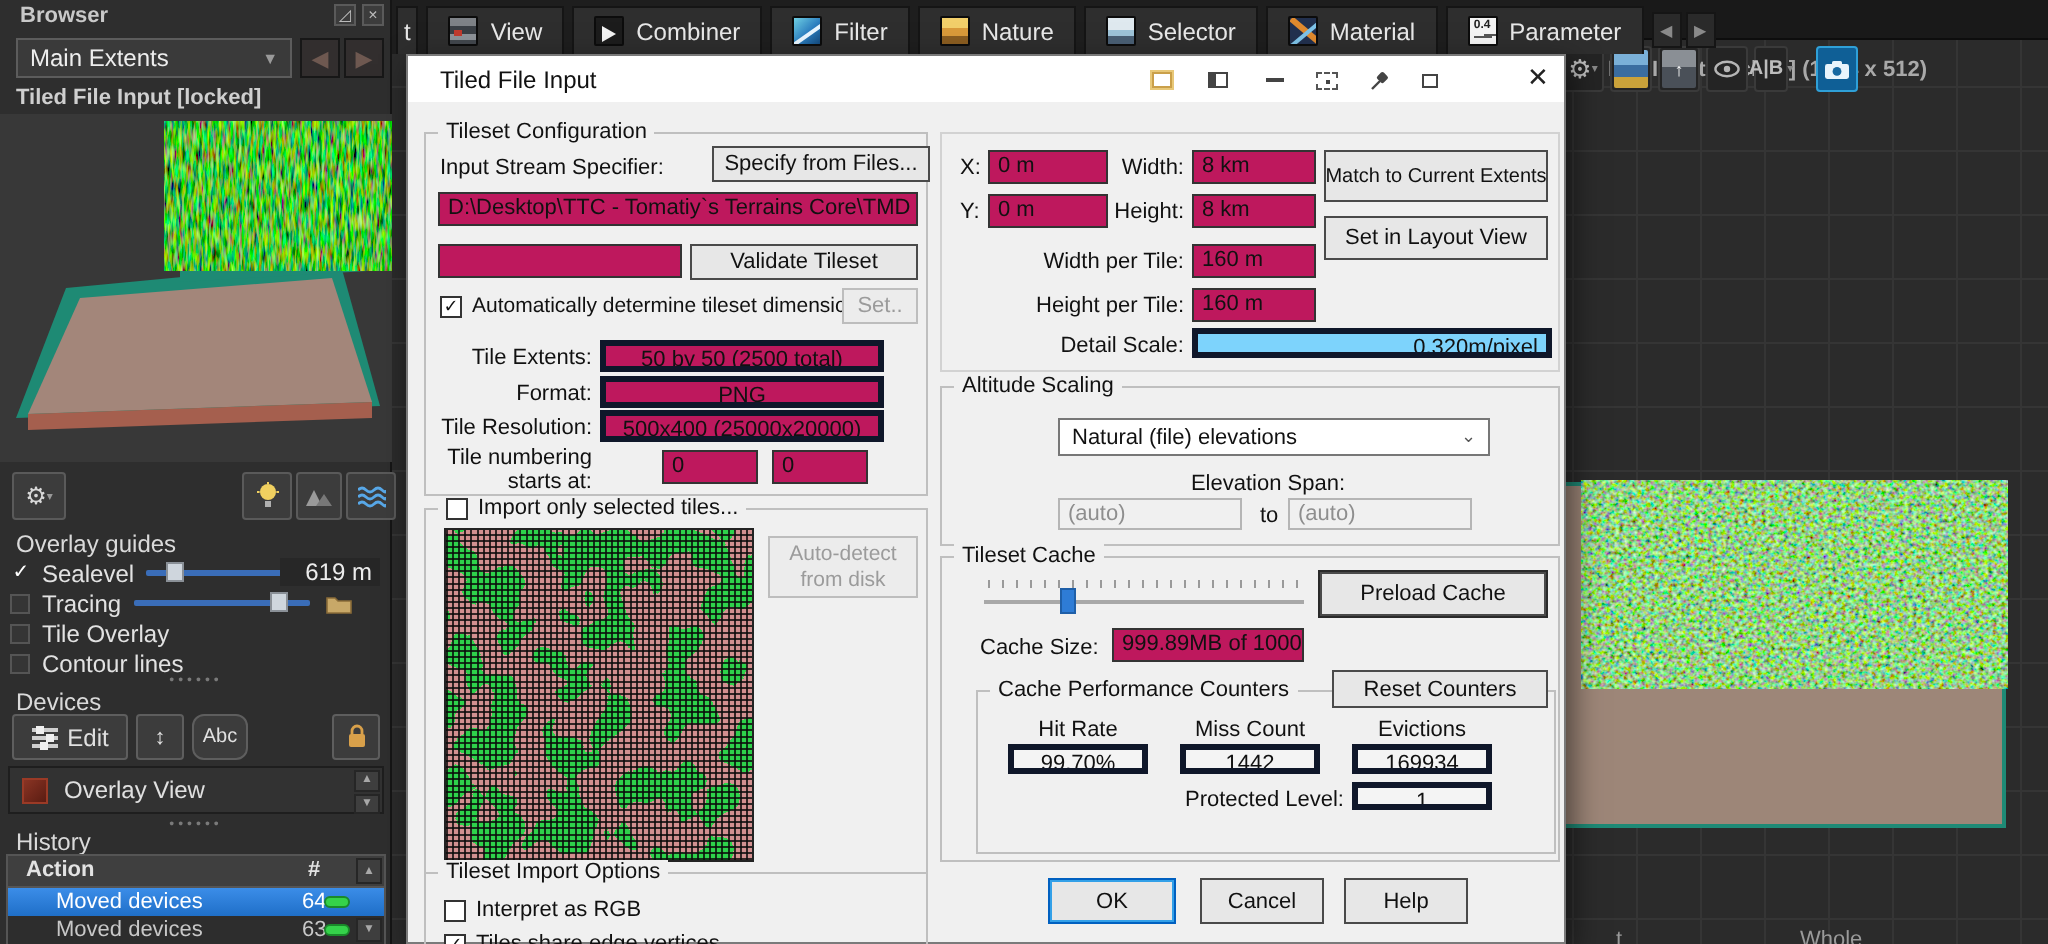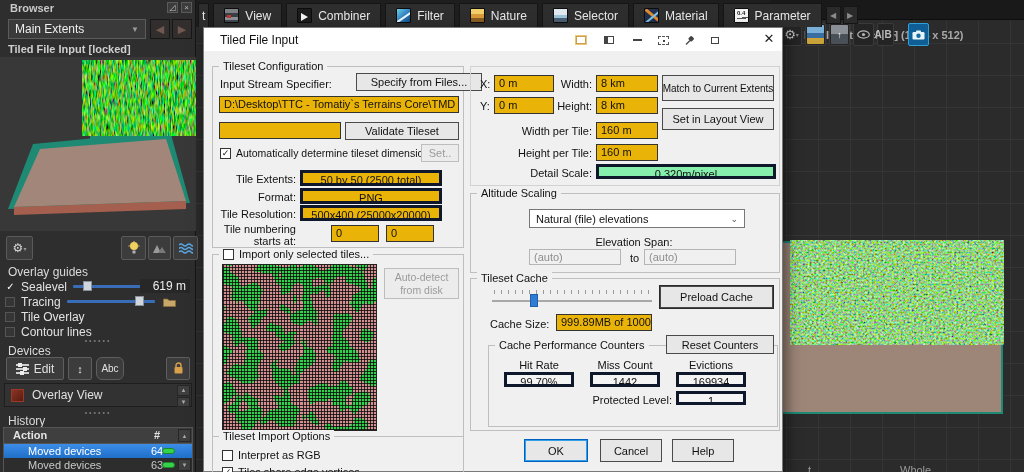--- a/index.html
+++ b/index.html
@@ -95,21 +95,21 @@
   .dash-i { width:11px; height:9px; border:1px dashed #555; position:relative; }
   .dash-i::after { content:""; position:absolute; left:4px; top:3px; width:2px; height:2px; background:#444; }
   .casc-i { width:8px; height:7px; border:1px solid #444; position:relative; background:#fff; }
   .casc-i::before { content:""; position:absolute; left:2px; top:-3px; width:8px; height:7px; border:1px solid #444; background:#fff; z-index:-1; }
   #dlg-close { left:556px; top:3px; width:18px; height:17px; font-size:13px; color:#222; text-align:center; line-height:16px; }
 
   .gb { border:1px solid #bfbfbf; }
   .gb-legend { position:absolute; top:-7px; background:#f0f0f0; padding:0 4px; font-size:11px; color:#111; white-space:nowrap; }
   .lbl { white-space:nowrap; color:#111; }
   .lbl.r { text-align:right; }
-  .fld { background:#eab308; border:1px solid #333; padding:0 4px; line-height:14px; white-space:nowrap; overflow:hidden; }
+  .fld { background:#be185d; border:1px solid #333; padding:0 4px; line-height:14px; white-space:nowrap; overflow:hidden; }
   .fld.c { text-align:center; }
   .fld.ro { border:3px solid #0f172a; }
   .fld.dis { border:1px solid #b5b5b5; background:#f0f0f0; color:#8e8e8e; }
   .btn { background:#e7e7e7; border:1px solid #4a4a4a; text-align:center; color:#111; display:flex; align-items:center; justify-content:center; white-space:nowrap; }
   .btn.dis { border-color:#bdbdbd; color:#9b9b9b; background:#ececec; }
   .btn.focus { border:1px solid #0060c0; box-shadow:inset 0 0 0 1px #33a0e8; }
   .cb { width:11px; height:11px; background:#fff; border:1px solid #333; display:inline-flex; align-items:center; justify-content:center; font-size:9px; font-weight:bold; color:#111; flex:0 0 auto; }
   .cb-row { display:flex; align-items:center; gap:5px; }
   .ddown { background:#fff; border:1px solid #777; display:flex; align-items:center; justify-content:space-between; padding:0 6px; }
   .chev { color:#555; font-size:9px; }
@@ -377,21 +377,21 @@
     </div>
     <div class="abs tb-ico" style="left:504px;">
         <span class="casc-i"></span>
       </div>
     <div class="abs" id="dlg-close">✕</div>
 
     <div class="abs gb" style="left:8px;top:38px;width:252px;height:182px;">
       <span class="gb-legend" style="left:6px;">Tileset Configuration</span>
     </div>
     <span class="abs lbl" style="left:16px;top:50px;">Input Stream Specifier:</span>
-    <div class="abs btn" style="left:152px;top:45px;width:126px;height:18px;">Specify from Files...</div>
+    <div class="abs btn" style="left:152px;top:45px;width:109px;height:18px;">Specify from Files...</div>
     <div class="abs fld" style="left:15px;top:68px;width:240px;height:17px;line-height:15px;">D:\Desktop\TTC - Tomatiy`s Terrains Core\TMD - Toma</div>
     <div class="abs fld" style="left:15px;top:94px;width:122px;height:17px;"></div>
     <div class="abs btn" style="left:141px;top:94px;width:114px;height:18px;">Validate Tileset</div>
     <div class="abs cb-row" style="left:16px;top:119px;width:196px;">
       <span class="cb">✓</span>
       <span class="lbl" style="font-size:10.5px;">Automatically determine tileset dimensions</span>
     </div>
     <div class="abs btn dis" style="left:217px;top:116px;width:38px;height:18px;">Set..</div>
 
     <span class="abs lbl r" style="left:10px;top:145px;width:82px;">Tile Extents:</span>
@@ -455,21 +455,21 @@
     <div class="abs fld" style="left:290px;top:69px;width:60px;height:17px;">0 m</div>
     <span class="abs lbl r" style="left:338px;top:72px;width:50px;">Height:</span>
     <div class="abs fld" style="left:392px;top:69px;width:62px;height:17px;">8 km</div>
     <div class="abs btn" style="left:458px;top:47px;width:112px;height:26px;font-size:10px;">Match to Current Extents</div>
     <div class="abs btn" style="left:458px;top:80px;width:112px;height:22px;">Set in Layout View</div>
     <span class="abs lbl r" style="left:298px;top:97px;width:90px;">Width per Tile:</span>
     <div class="abs fld" style="left:392px;top:94px;width:62px;height:17px;">160 m</div>
     <span class="abs lbl r" style="left:294px;top:119px;width:94px;">Height per Tile:</span>
     <div class="abs fld" style="left:392px;top:116px;width:62px;height:17px;">160 m</div>
     <span class="abs lbl r" style="left:298px;top:139px;width:90px;">Detail Scale:</span>
-    <div class="abs fld ro c" style="left:392px;top:136px;width:180px;height:15px;background:#86efac;">0.320m/pixel</div>
+    <div class="abs fld ro c" style="left:392px;top:136px;width:180px;height:15px;background:#7dd3fc;text-align:right;">0.320m/pixel</div>
 
     <div class="abs gb" style="left:266px;top:165px;width:310px;height:80px;">
       <span class="gb-legend" style="left:6px;">Altitude Scaling</span>
     </div>
     <div class="abs ddown" style="left:325px;top:181px;width:216px;height:19px;">
       <span>Natural (file) elevations</span>
         <span class="chev">⌄</span>
     </div>
     <span class="abs lbl c" style="left:330px;top:208px;width:200px;text-align:center;">Elevation Span:</span>
     <div class="abs fld dis" style="left:325px;top:221px;width:92px;height:16px;">(auto)</div>

